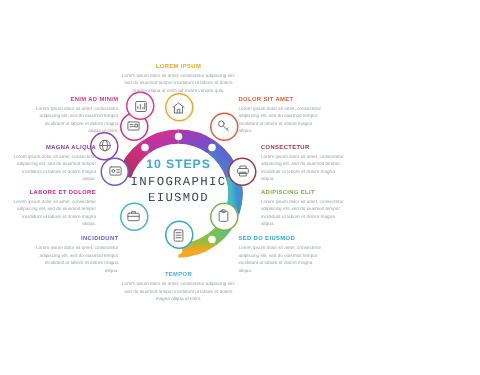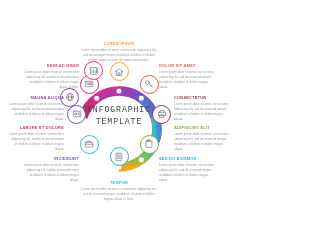--- a/index.html
+++ b/index.html
@@ -167,22 +167,23 @@
         <circle cx="48" cy="86" r="2.5" fill="#ffffff"></circle>
         <circle cx="25.66" cy="78.74" r="2.5" fill="#ffffff"></circle>
         <circle cx="11.86" cy="59.74" r="2.5" fill="#ffffff"></circle>
         <circle cx="11.86" cy="36.26" r="2.5" fill="#ffffff"></circle>
         <circle cx="25.66" cy="17.26" r="2.5" fill="#ffffff"></circle>
       </g>
     </svg>
   </div>
 
   <div class="center-text">
+    <span class="center-line1">10 STEPS</span>
     <span class="center-line2">INFOGRAPHIC</span>
-    <span class="center-line3">TEMPLATE</span>
+    <span class="center-line3">EIUSMOD</span>
   </div>
 
   <div class="icon-bubble" style="left:109.5px; top:62px; border-color:#f5a623;">
     <svg width="10" height="10" viewBox="0 0 24 24" fill="none" stroke="#6e7176" stroke-width="1.6" stroke-linecap="round" stroke-linejoin="round">
       <path d="M3 11 L12 4 L21 11"></path>
         <path d="M5.5 10 V20 H18.5 V10"></path>
         <path d="M10 20 V14 H14 V20"></path>
     </svg>
   </div>
 

